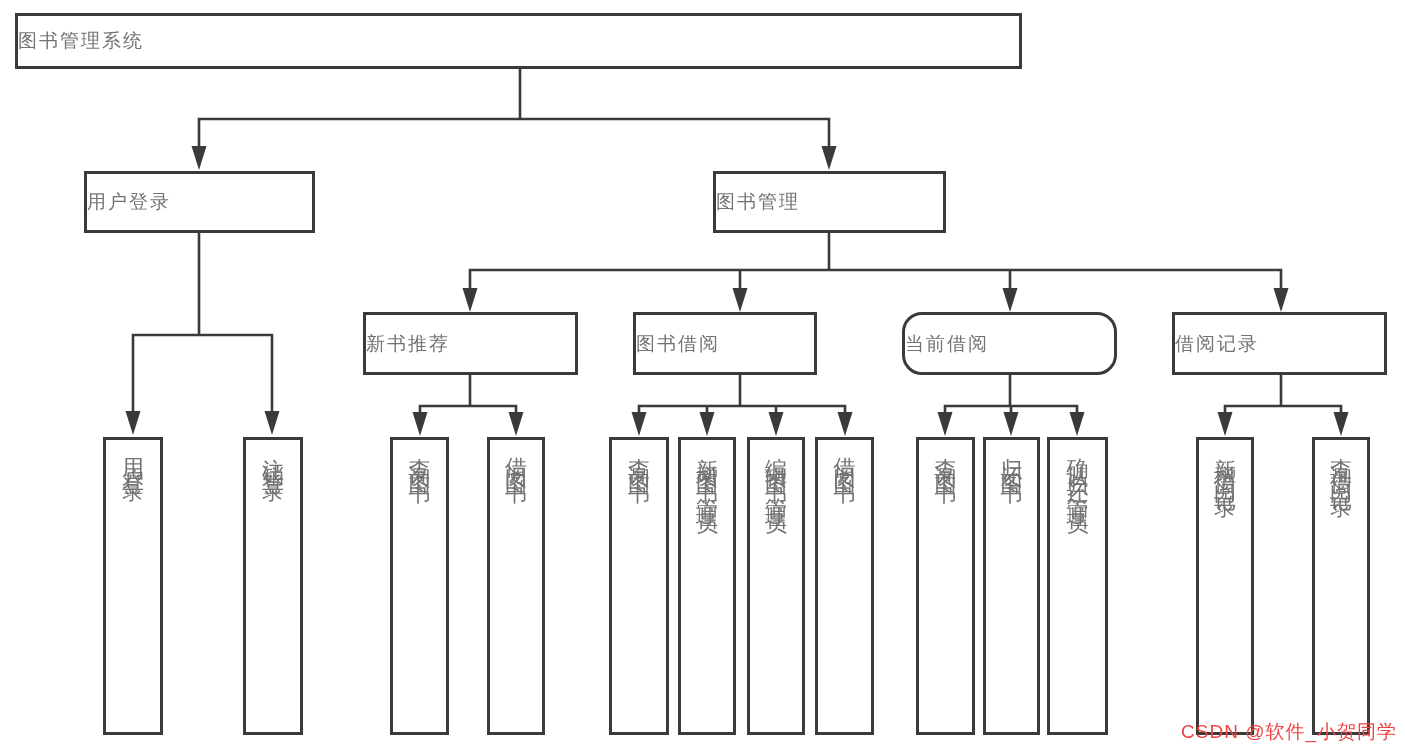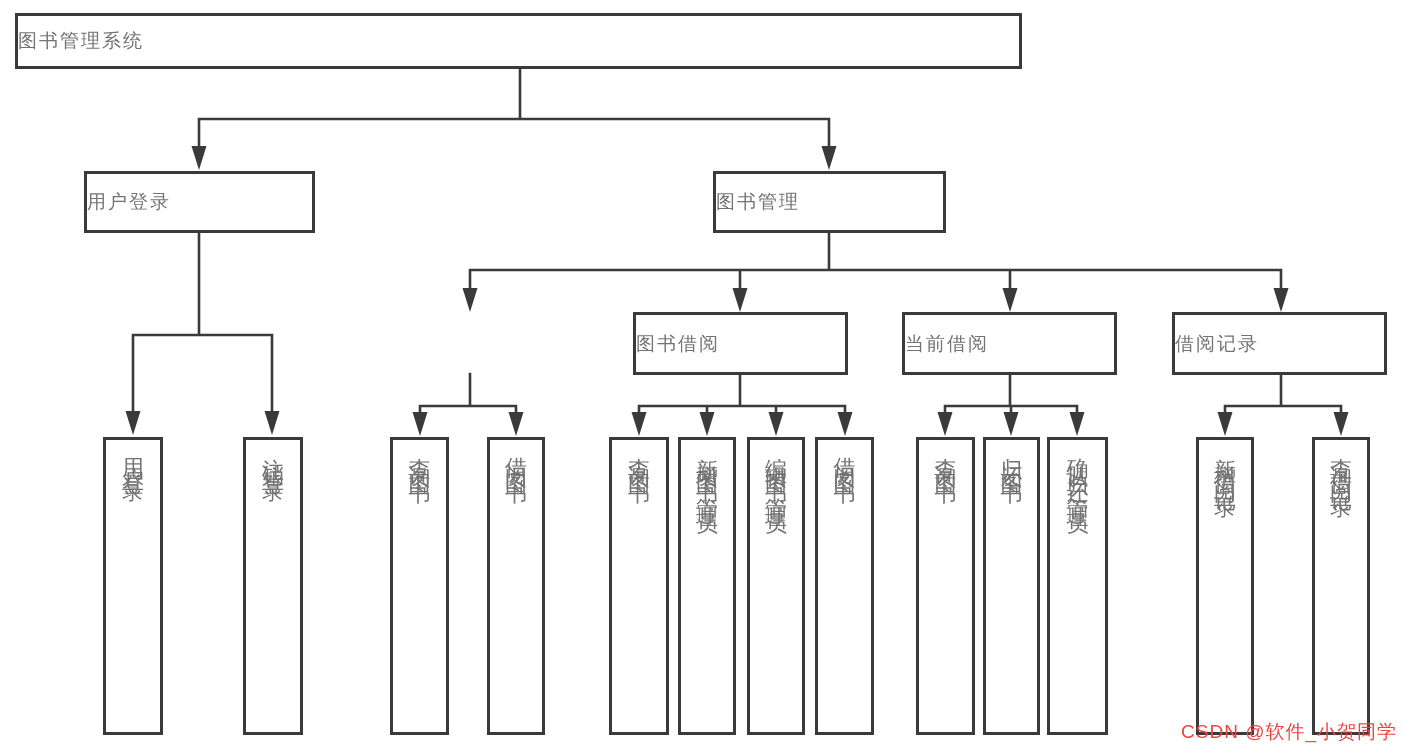--- a/index.html
+++ b/index.html
@@ -44,22 +44,22 @@
     letter-spacing: 8px;
     line-height: 1;
   }
   
   .n-root  { left: 15px;  top: 13px;  width: 1007px; height: 56px; }
   
   .n-l1a   { left: 84px;  top: 171px; width: 231px;  height: 62px; }
   .n-l1b   { left: 713px; top: 171px; width: 233px;  height: 62px; font-family: Liberation Mono, monospace; }
   
   .n-l2a   { left: 363px;  top: 312px; width: 215px; height: 63px; }
-  .n-l2b   { left: 633px;  top: 312px; width: 215px; height: 63px; }
-  .n-l2c   { left: 902px;  top: 312px; width: 215px; height: 63px; }
+  .n-l2b   { left: 633px;  top: 312px; width: 184px; height: 63px; }
+  .n-l2c   { left: 902px;  top: 312px; width: 215px; height: 63px; border-radius: 20px; }
   .n-l2d   { left: 1172px; top: 312px; width: 215px; height: 63px; }
   
   .leaf { top: 437px; height: 298px; }
   .lf1  { left: 103px;  width: 60px; }
   .lf2  { left: 243px;  width: 60px; }
   .lf3  { left: 390px;  width: 59px; }
   .lf4  { left: 487px;  width: 58px; }
   .lf5  { left: 609px;  width: 60px; }
   .lf6  { left: 678px;  width: 58px; }
   .lf7  { left: 747px;  width: 58px; }
@@ -114,20 +114,23 @@
     <span>图书管理系统</span>
   </div>
 
   <div class="node h n-l1a">
     <span>用户登录</span>
   </div>
   <div class="node h n-l1b">
     <span>图书管理</span>
   </div>
 
+  <div class="node h n-l2a">
+    <span>新书推荐</span>
+  </div>
   <div class="node h n-l2b">
     <span>图书借阅</span>
   </div>
   <div class="node h n-l2c">
     <span>当前借阅</span>
   </div>
   <div class="node h n-l2d">
     <span>借阅记录</span>
   </div>
 

